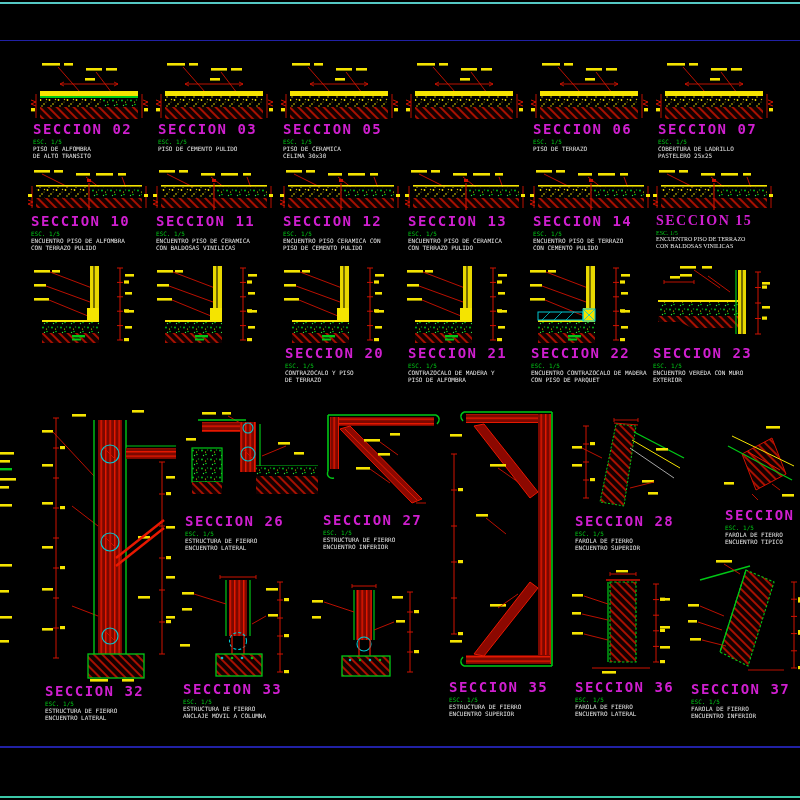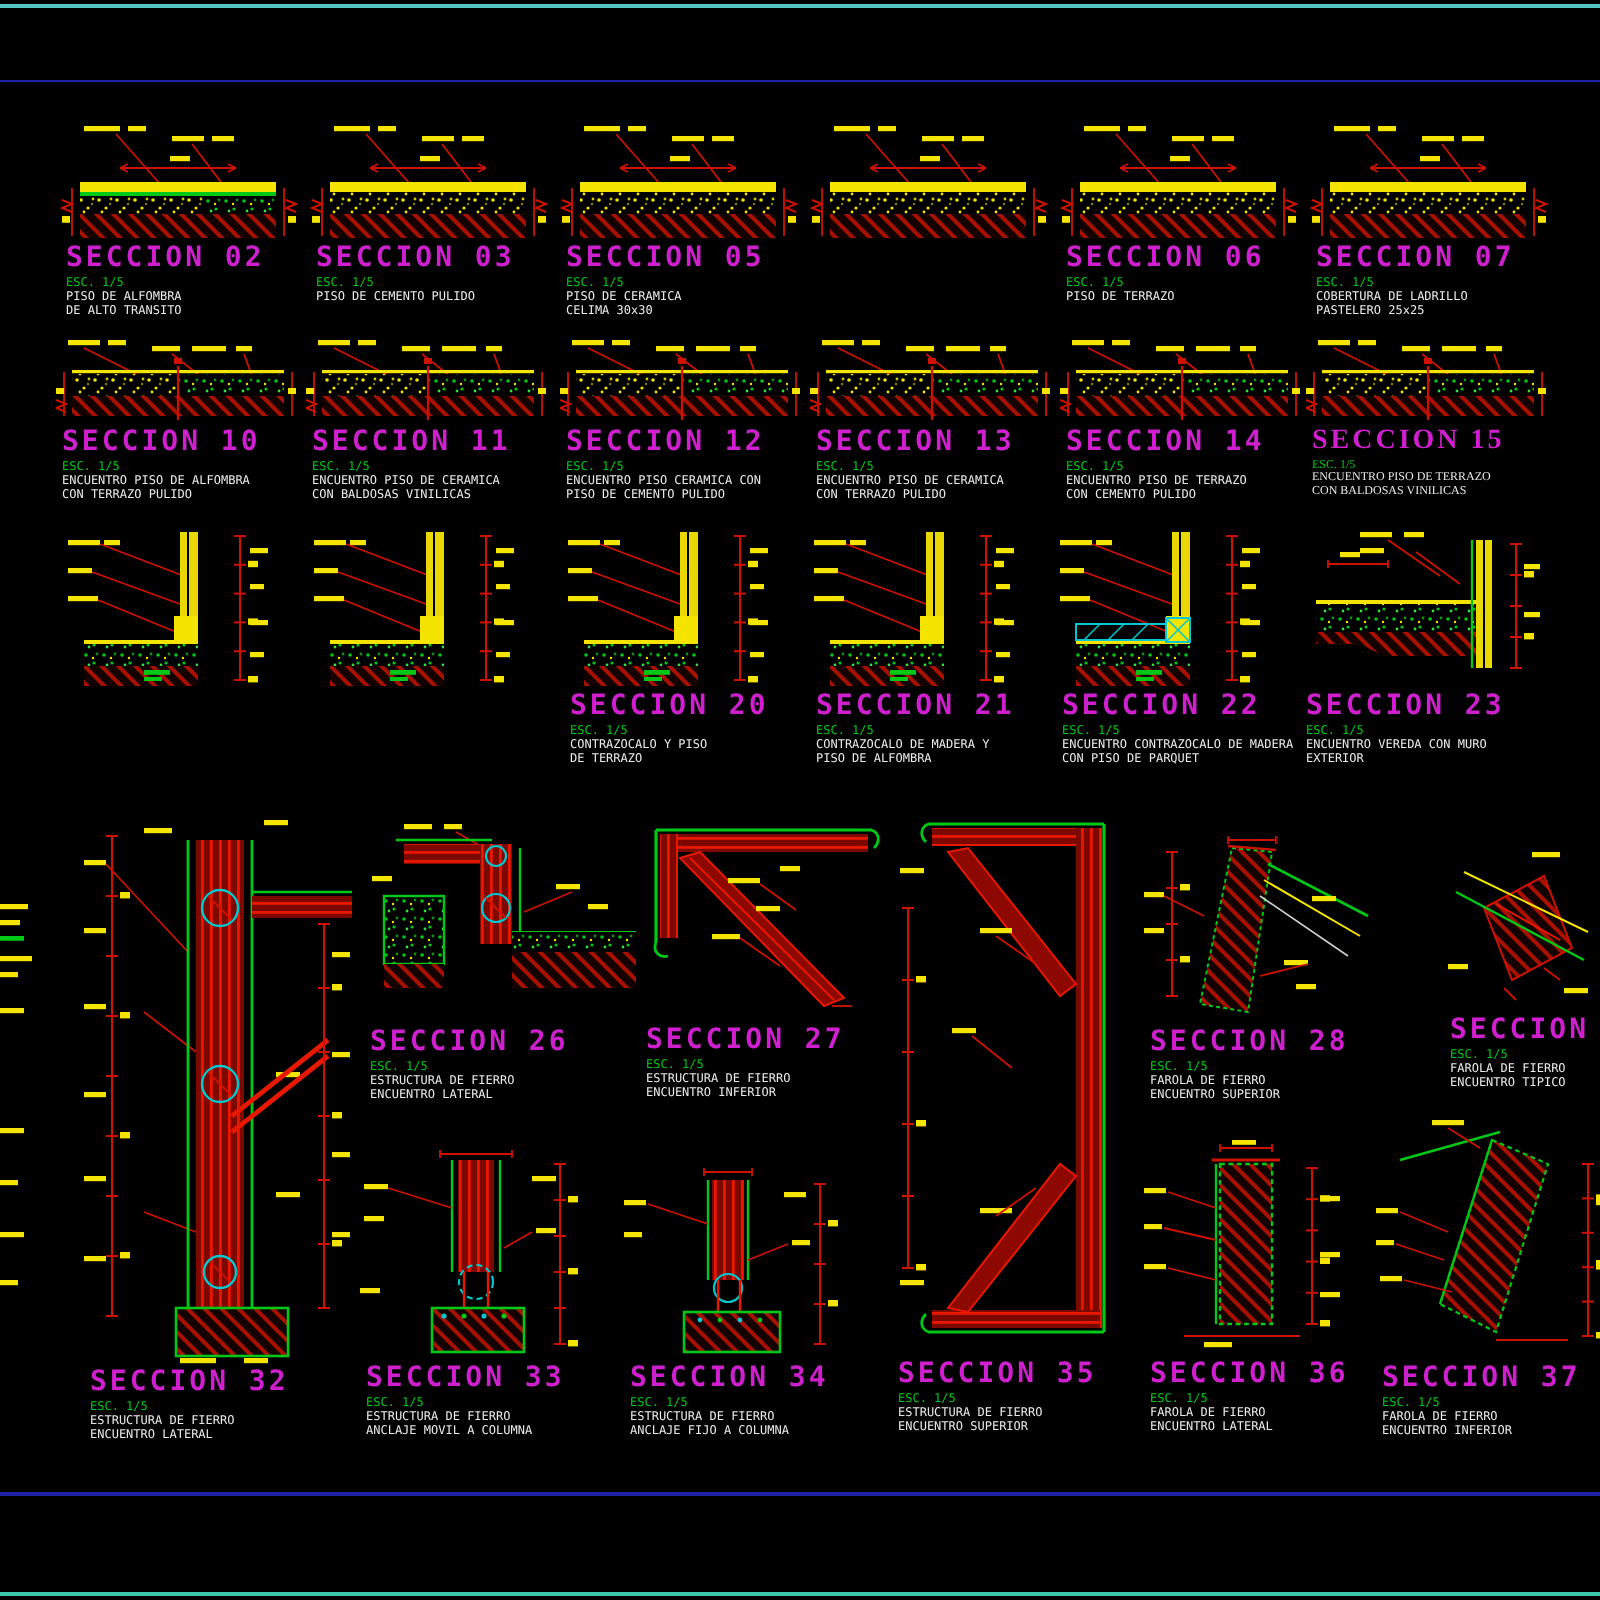--- a/index.html
+++ b/index.html
@@ -909,26 +909,20 @@
           <line x1="82" y1="38" x2="62" y2="46" stroke="#cf1200" stroke-width="0.9"></line>
   <line x1="98" y1="8" x2="98" y2="88" stroke="#cf1200" stroke-width="1"></line>
           <line x1="95" y1="8" x2="101" y2="8" stroke="#cf1200" stroke-width="1"></line>
           <line x1="95" y1="28" x2="101" y2="28" stroke="#cf1200" stroke-width="1"></line>
           <rect x="102" y="26" width="5" height="3.2" fill="#f5e400"></rect>
           <line x1="95" y1="48" x2="101" y2="48" stroke="#cf1200" stroke-width="1"></line>
           <line x1="95" y1="68" x2="101" y2="68" stroke="#cf1200" stroke-width="1"></line>
           <rect x="102" y="66" width="5" height="3.2" fill="#f5e400"></rect>
           <line x1="95" y1="88" x2="101" y2="88" stroke="#cf1200" stroke-width="1"></line>
         </svg>
-        <div class="cap">
-          <div class="t">SECCION 34</div>
-          <div class="e">ESC. 1/5</div>
-          <div class="d">ESTRUCTURA DE FIERRO</div>
-          <div class="d">ANCLAJE FIJO A COLUMNA</div>
-        </div>
       </div>
       <div class="section" style="left: 446px; top: 404px; width: 120px;">
         <svg width="120" height="274">
           <line x1="106" y1="8" x2="106" y2="262" stroke="#00c816" stroke-width="1.6"></line>
           <line x1="18" y1="8" x2="106" y2="8" stroke="#00c816" stroke-width="1.6"></line>
           <line x1="18" y1="262" x2="106" y2="262" stroke="#00c816" stroke-width="1.6"></line>
   <path d="M18,8 c-4,2 -4,6 -1,9" stroke="#00c816" fill="none" stroke-width="1.4"></path>
   <path d="M18,262 c-4,-2 -4,-6 -1,-9" stroke="#00c816" fill="none" stroke-width="1.4"></path>
   <rect x="20" y="10" width="84" height="9" fill="url(#stH)"></rect>
   <rect x="92" y="10" width="13" height="250" fill="url(#stV)"></rect>

